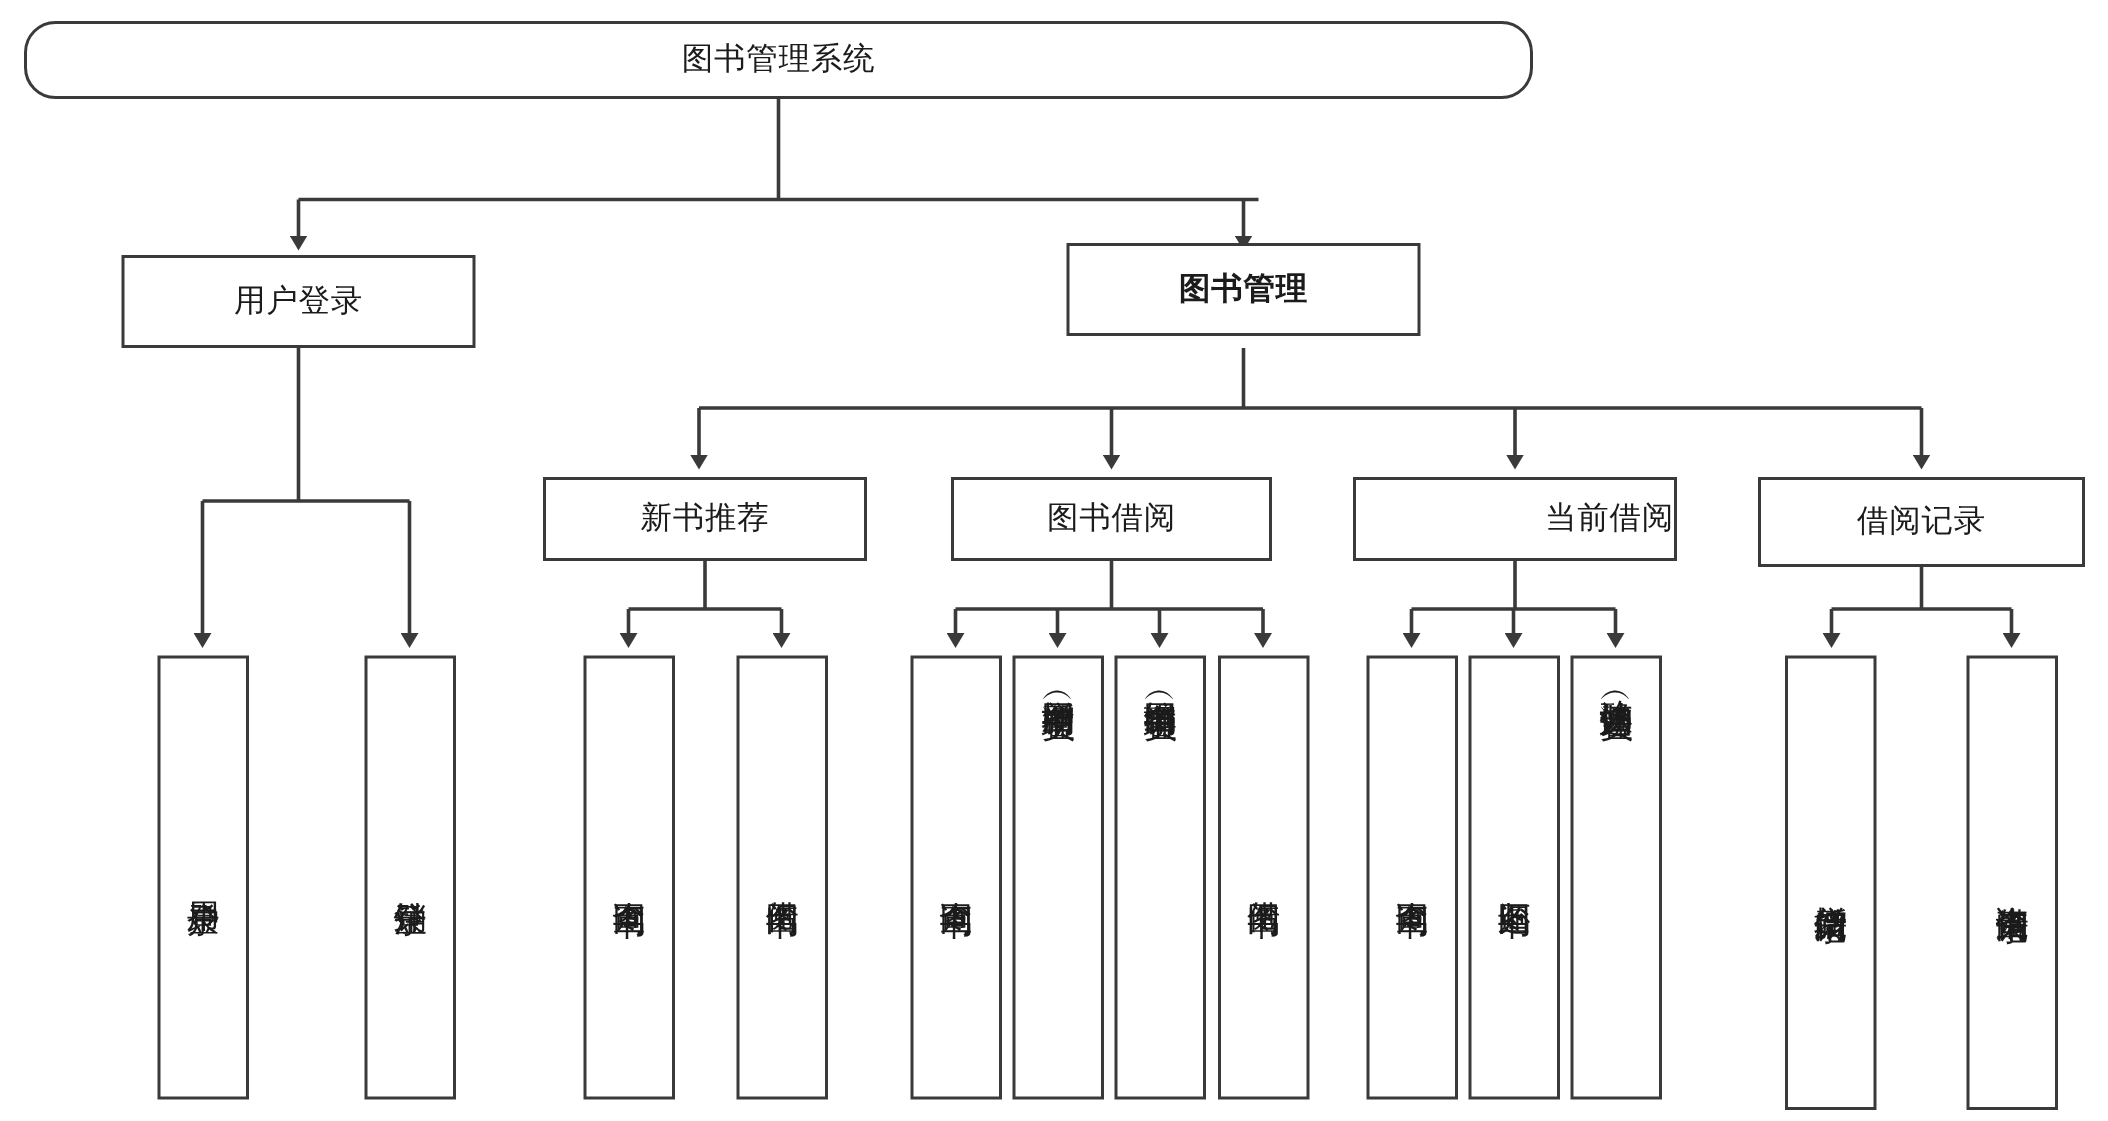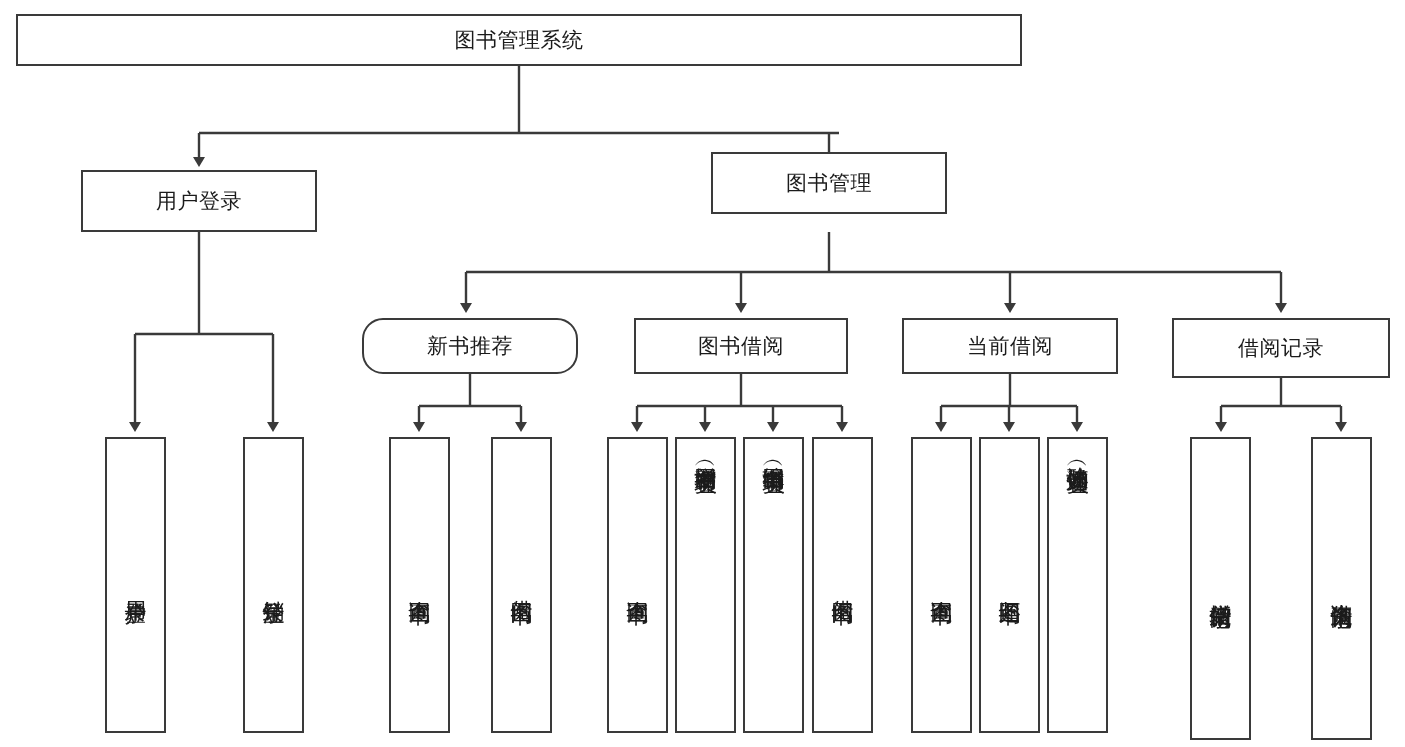--- a/index.html
+++ b/index.html
@@ -118,38 +118,38 @@
       <path d="M1009,406 L1009,423" marker-end="url(#arrow)"></path>
       <path d="M1077,406 L1077,423" marker-end="url(#arrow)"></path>
 
       <path d="M1281,374 L1281,406"></path>
       <path d="M1221,406 L1341,406"></path>
       <path d="M1221,406 L1221,423" marker-end="url(#arrow)"></path>
       <path d="M1341,406 L1341,423" marker-end="url(#arrow)"></path>
     </g>
   </svg>
 
-  <div class="node" style="left:16px; top:14px; width:1006px; height:52px;">
+  <div class="node" style="left:16px; top:14px; width:1006px; height:52px;border-radius:21px;">
     <span class="label">图书管理系统</span>
   </div>
 
   <div class="node" style="left:81px; top:170px; width:236px; height:62px;">
     <span class="label">用户登录</span>
   </div>
-  <div class="node" style="left:711px; top:152px; width:236px; height:62px;">
+  <div class="node" style="left:711px; top:162px; width:236px; height:62px;font-weight:bold;">
     <span class="label">图书管理</span>
   </div>
 
-  <div class="node" style="left:362px; top:318px; width:216px; height:56px;border-radius:21px;">
+  <div class="node" style="left:362px; top:318px; width:216px; height:56px;">
     <span class="label">新书推荐</span>
   </div>
   <div class="node" style="left:634px; top:318px; width:214px; height:56px;">
     <span class="label">图书借阅</span>
   </div>
-  <div class="node" style="left:902px; top:318px; width:216px; height:56px;">
+  <div class="node" style="left:902px; top:318px; width:216px; height:56px;justify-content:flex-end;">
     <span class="label">当前借阅</span>
   </div>
   <div class="node" style="left:1172px; top:318px; width:218px; height:60px;">
     <span class="label">借阅记录</span>
   </div>
 
   <div class="node leaf center" style="left:105px; top:437px; width:61px; height:296px;">
     <span class="label">用户登录</span>
   </div>
   <div class="node leaf center" style="left:243px; top:437px; width:61px; height:296px;">

